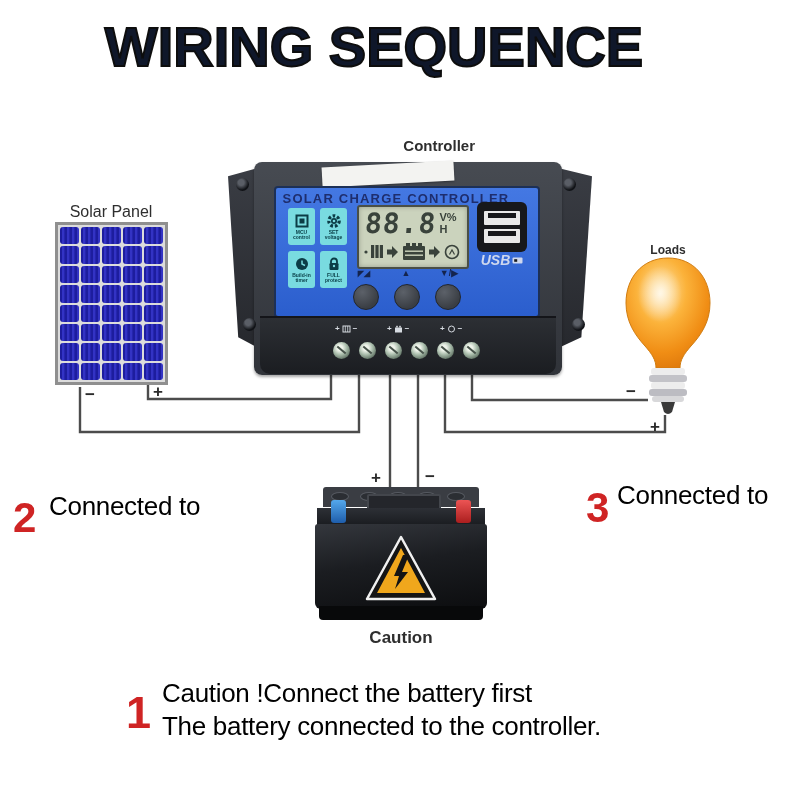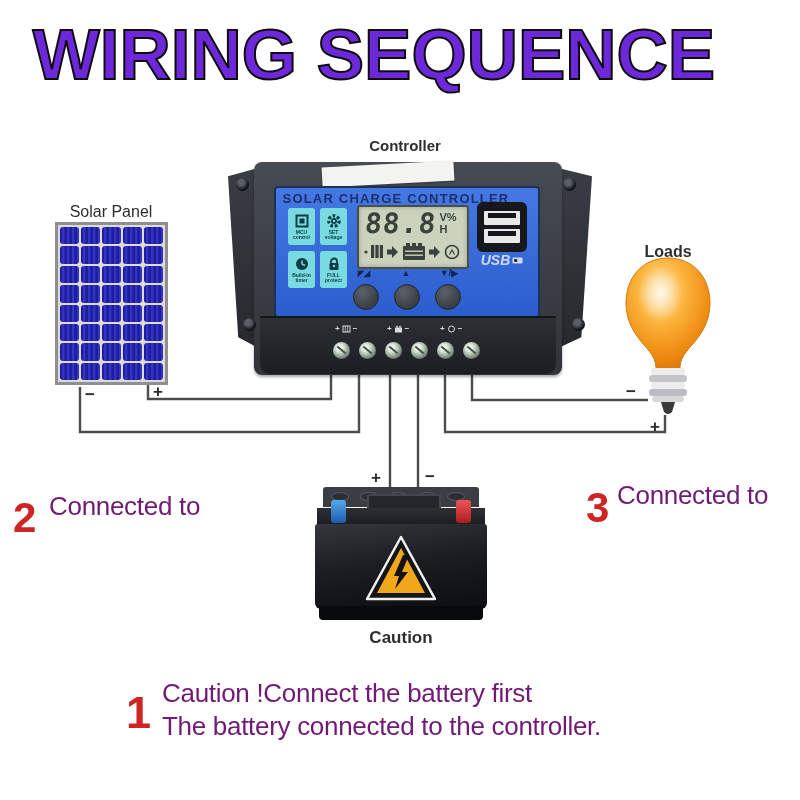--- a/index.html
+++ b/index.html
@@ -1,22 +1,22 @@
 <!DOCTYPE html>
 <html><head>
 <meta charset="utf-8">
 <style>
   html,body{margin:0;padding:0;background:#fff;}
   .canvas{position:relative;width:800px;height:800px;background:#fff;overflow:hidden;
           font-family:"Liberation Sans",sans-serif;color:#1c1c1c;}
   .abs{position:absolute;}
 
   
-  .title{left:0;top:14px;width:748px;text-align:center;font-size:71px;font-weight:700;
-         color:#6d28d9;-webkit-text-stroke:2px #0d0d0d;letter-spacing:0;}
+  .title{left:0;top:14px;width:748px;text-align:center;font-size:56px;font-weight:700;
+         color:#0f172a;-webkit-text-stroke:2px #0d0d0d;letter-spacing:0;}
 
   
   .comp-label{font-size:15px;color:#2e2e2e;text-align:center;font-weight:600;}
 
   
   .wire-svg{left:0;top:0;z-index:1;}
   .wire{fill:none;stroke:#4c4c4c;stroke-width:2.4px;}
   .wire-label{z-index:3;font-size:17px;font-weight:700;color:#2b2b2b;}
 
   
@@ -83,21 +83,21 @@
   .bat-body{position:absolute;left:0;top:37px;width:172px;height:85px;border-radius:3px 3px 6px 6px;
             background:linear-gradient(172deg,#34373d 0%,#1b1d21 45%,#0c0d0f 100%);}
   .bat-base{position:absolute;left:4px;top:119px;width:164px;height:14px;background:#08090a;
             border-radius:0 0 4px 4px;}
 
   
   .bulb-svg{left:620px;top:256px;z-index:2;}
 
   
   .step-num{z-index:3;font-weight:700;color:#cf2424;font-size:42px;line-height:1;}
-  .step-text{z-index:3;font-size:26px;line-height:32px;color:#701a75;letter-spacing:-0.3px;}
+  .step-text{z-index:3;font-size:26px;line-height:32px;color:#000000;letter-spacing:-0.3px;}
 </style>
 </head>
 <body>
 
 <div class="canvas">
 
   <div class="abs title">WIRING SEQUENCE</div>
 
   <svg class="abs wire-svg" width="800" height="800">
     <polyline class="wire" points="148,385 148,399 331,399 331,373"></polyline>
@@ -154,21 +154,21 @@
         <div class="cell"></div>
         <div class="cell"></div>
         <div class="cell"></div>
         <div class="cell"></div>
         <div class="cell"></div>
         <div class="cell"></div>
         <div class="cell"></div>
       </div>
   </div>
 
-  <div class="abs comp-label" style="left:335px;top:137px;width:140px;">Controller</div>
+  <div class="abs comp-label" style="left:335px;top:137px;width:140px;text-align:right;">Controller</div>
 
   <div class="abs ctl-ear" style="left:228px;top:167px;width:34px;height:183px;clip-path:polygon(0 5%,100% 0,100% 100%,30% 93%);"></div>
   <div class="abs ctl-ear" style="left:554px;top:167px;width:38px;height:183px;clip-path:polygon(0 0,100% 5%,72% 93%,0 100%);"></div>
   <div class="abs hole" style="left:236px;top:178px;"></div>
   <div class="abs hole" style="left:243px;top:318px;"></div>
   <div class="abs hole" style="left:563px;top:178px;"></div>
   <div class="abs hole" style="left:572px;top:318px;"></div>
 
   <div class="abs ctl-body"></div>
   <div class="abs sticker"></div>
@@ -285,21 +285,21 @@
   </div>
   <div class="abs" style="left:0;top:0;width:800px;height:800px;z-index:4;pointer-events:none;">
       <div class="screw" style="left: 332.5px; top: 342px;"></div>
       <div class="screw" style="left: 358.5px; top: 342px;"></div>
       <div class="screw" style="left: 384.5px; top: 342px;"></div>
       <div class="screw" style="left: 410.5px; top: 342px;"></div>
       <div class="screw" style="left: 436.5px; top: 342px;"></div>
       <div class="screw" style="left: 462.5px; top: 342px;"></div>
     </div>
 
-  <div class="abs comp-label" style="left:630px;top:243px;width:76px;font-size:16px;">Loads</div>
+  <div class="abs comp-label" style="left:630px;top:243px;width:76px;font-size:12px;">Loads</div>
   <svg class="abs bulb-svg" width="96" height="164" viewBox="0 0 96 164">
     <defs>
       <radialGradient id="bulbg" cx="42%" cy="30%" r="75%">
         <stop offset="0%" stop-color="#ffe4a8"></stop>
           <stop offset="40%" stop-color="#fbb23a"></stop>
         <stop offset="75%" stop-color="#f08d14"></stop>
           <stop offset="100%" stop-color="#dd770b"></stop>
       </radialGradient>
       <radialGradient id="hl" cx="50%" cy="50%" r="50%">
         <stop offset="0%" stop-color="#ffffff" stop-opacity="0.75"></stop>

